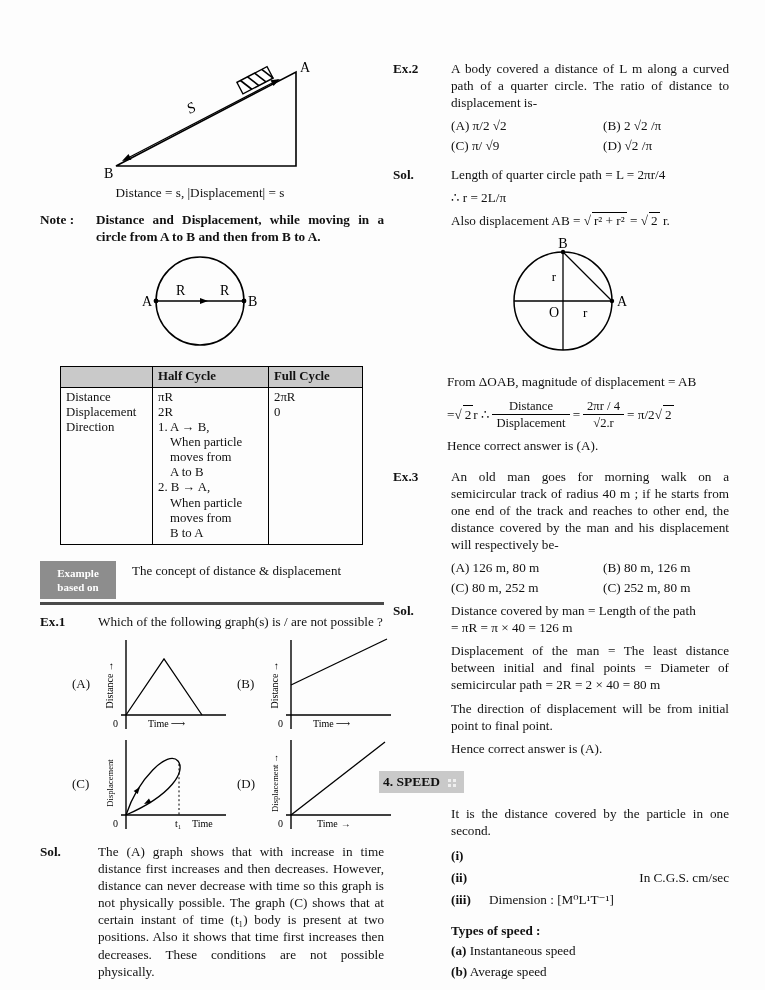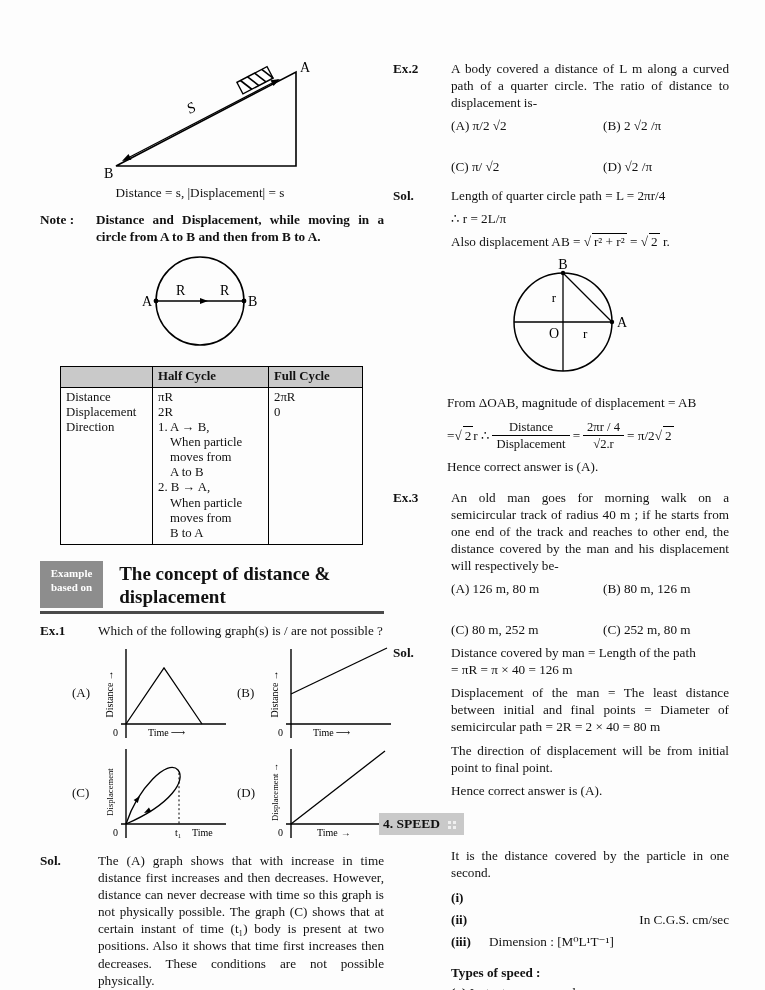--- a/index.html
+++ b/index.html
@@ -27,32 +27,32 @@
                 font-size:12.8px; line-height:1.18; }
   table.cycle th, table.cycle td { border:1.4px solid #000; padding:2px 5px 3px 5px;
                 vertical-align:top; text-align:left; }
   table.cycle th { background:#c9c9c9; font-weight:bold; }
   td .ind { padding-left:12px; }
 
   .ex-head { display:flex; align-items:stretch; border-bottom:3px solid #4a4a4a;
              margin:16px 0 8px 0; padding-bottom:3px; }
   .ex-badge { background:#8d8d8d; color:#fff; font-weight:bold; font-size:11px;
               line-height:1.3; width:76px; text-align:center; padding:5px 2px; }
-  .ex-title { font-weight:bold; font-size:19px; line-height:1.2; padding:2px 0 0 16px; }
+  .ex-title { font-weight:normal; font-size:13px; line-height:1.2; padding:2px 0 0 16px; }
 
   .item { display:grid; grid-template-columns:58px 1fr; margin-top:8px; }
   .item .lab { font-weight:bold; }
   .just { text-align:justify; }
 
   .graphs { display:grid; grid-template-columns:165px 165px; margin:6px 0 0 32px; row-gap:4px; }
   .gcell { display:flex; align-items:center; }
   .gtag { width:28px; font-size:13px; }
   .graphs svg text { font-family:"Liberation Serif","DejaVu Serif",serif; }
 
-  .opts { display:grid; grid-template-columns:152px 1fr; row-gap:23px; margin-top:6px; }
+  .opts { display:grid; grid-template-columns:152px 1fr; row-gap:2px; margin-top:6px; }
 
   .mline { margin-top:6px; }
   .rsign { padding-right:1px; }
   .rad { border-top:1px solid #000; padding:0 2px; }
 
   .frac { display:inline-block; text-align:center; vertical-align:middle;
           font-size:12.6px; line-height:1.15; margin:0 3px; }
   .frac .num { display:block; border-bottom:1px solid #000; padding:0 4px 1px 4px; }
   .frac .den { display:block; padding:1px 4px 0 4px; }
   .eqline { margin-top:8px; display:flex; align-items:center; flex-wrap:wrap; }
@@ -254,21 +254,21 @@
   <div class="col col-right">
 
     
     <div class="item" style="margin-top:0;">
       <span class="lab">Ex.2</span>
       <div>
         <div class="just">A body covered a distance of L m  along a curved path of a quarter circle. The ratio of distance to displacement is-</div>
         <div class="opts">
           <span>(A) π/2 √2</span>
           <span>(B) 2 √2 /π</span>
-          <span>(C) π/ √2</span>
+          <span>(C) π/ √9</span>
           <span>(D) √2  /π</span>
         </div>
       </div>
     </div>
 
     
     <div class="item" style="margin-top:12px;">
       <span class="lab">Sol.</span>
       <div>
         <div>Length of quarter circle path = L = 2πr/4</div>

